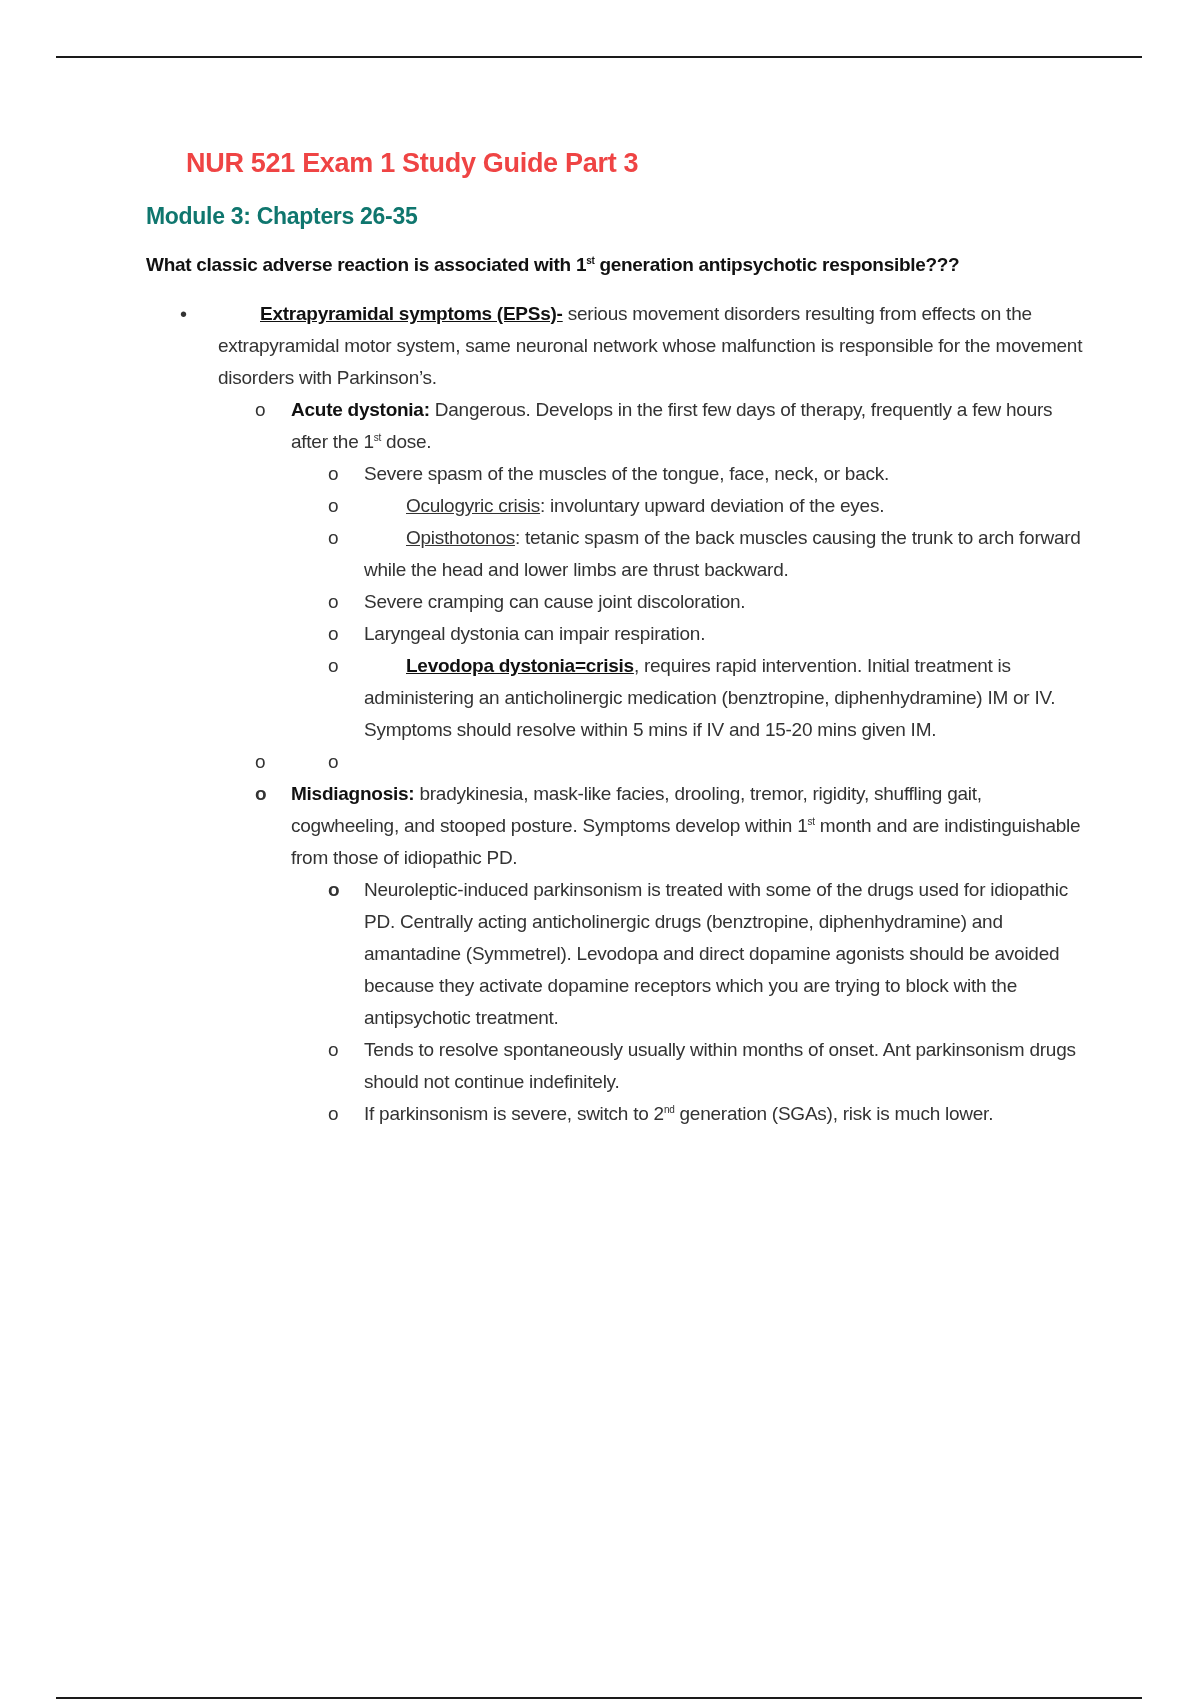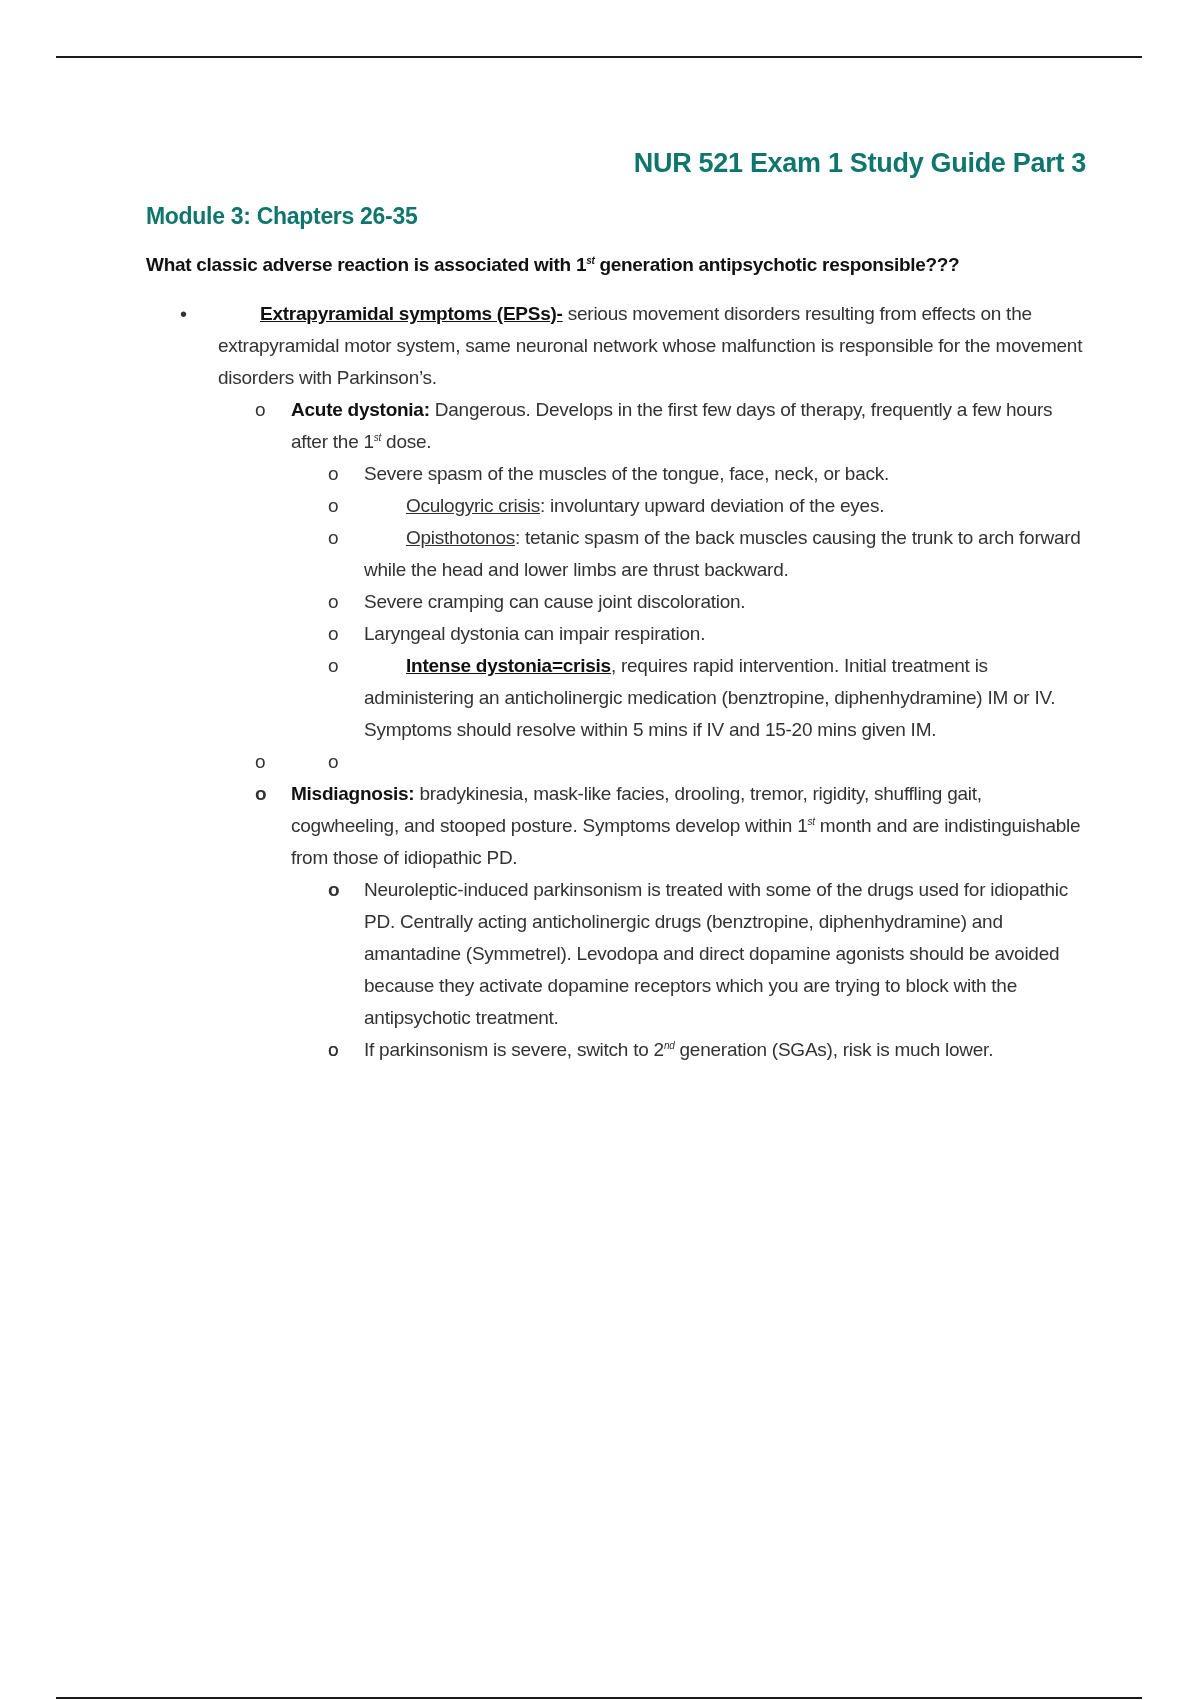--- a/index.html
+++ b/index.html
@@ -7,31 +7,31 @@
       width: 1200px; height: 1700px; position: relative; overflow: hidden;
       font-family: "Liberation Sans", "DejaVu Sans", sans-serif;
       color: #333333;
     }
     .rule { position: absolute; left: 56px; width: 1086px; height: 2px; background: #1a1a1a; }
     .rule.top { top: 56px; }
     .rule.bottom { top: 1697px; }
 
     .page { position: absolute; left: 146px; top: 148px; width: 940px; }
     .title {
-      text-align: right; font-weight: bold; font-size: 27px; color: #0f766e;
+      text-align: left; font-weight: bold; font-size: 27px; color: #ef4444;
       margin: 0 0 0 0; letter-spacing: -0.3px; padding-left: 40px;
     }
     .module {
       font-weight: bold; font-size: 23px; color: #0f766e; margin-top: 24px; letter-spacing: -0.3px;
     }
     .question {
       font-weight: bold; font-size: 19px; color: #111; margin-top: 24px; letter-spacing: -0.3px;
     }
     .para { font-size: 19px; line-height: 32px; margin-top: 18px; letter-spacing: -0.2px; }
-    sup { font-size: 10px; vertical-align: super; line-height: 0; font-style: italic; }
+    sup { font-size: 10px; vertical-align: super; line-height: 0; }
 
     .item { position: relative; font-size: 19px; line-height: 32px; letter-spacing: -0.25px; }
     .item .marker { position: absolute; top: 0; }
     .lvl1 { margin-left: 72px; margin-top: 22px; }
     .lvl1 > .marker { left: -38px; font-size: 20px; }
     .lvl2 { margin-left: 145px; }
     .lvl2 > .marker { left: -36px; }
     .lvl3 { margin-left: 218px; }
     .lvl3 > .marker { left: -36px; }
     .marker.boldo { font-weight: bold; }
@@ -76,40 +76,41 @@
   <div class="item lvl3">
     <span class="marker">o</span>
     <span>Severe cramping can cause joint discoloration.</span>
   </div>
   <div class="item lvl3">
     <span class="marker">o</span>
     <span>Laryngeal dystonia can impair respiration.</span>
   </div>
   <div class="item lvl3">
     <span class="marker">o</span>
-    <span class="b u">Intense dystonia=crisis</span><span>, requires rapid intervention.  Initial treatment is administering an anticholinergic medication (benztropine, diphenhydramine) IM or IV.  Symptoms should resolve within 5 mins if IV and 15-20 mins given IM.</span>
+    <span class="b u">Levodopa dystonia=crisis</span><span>, requires rapid intervention.  Initial treatment is administering an anticholinergic medication (benztropine, diphenhydramine) IM or IV.  Symptoms should resolve within 5 mins if IV and 15-20 mins given IM.</span>
   </div>
   <div class="item lvl3">
     <span class="marker">o</span>
   </div>
   <div class="item lvl2 empty">
     <span class="marker">o</span>
   </div>
 
   <div class="item lvl2">
     <span class="marker boldo">o</span>
     <span class="b">Misdiagnosis:</span><span> bradykinesia, mask-like facies, drooling, tremor, rigidity, shuffling gait, cogwheeling, and stooped posture.  Symptoms develop within 1</span><sup>st</sup><span> month and are indistinguishable from those of idiopathic PD.</span>
   </div>
 
   <div class="item lvl3">
     <span class="marker boldo">o</span>
     <span>Neuroleptic-induced parkinsonism is treated with some of the drugs used for idiopathic PD. Centrally acting anticholinergic drugs (benztropine, diphenhydramine) and amantadine (Symmetrel).  Levodopa and direct dopamine agonists should be avoided because they activate dopamine receptors which you are trying to block with the antipsychotic treatment.</span>
   </div>
   <div class="item lvl3">
     <span class="marker">o</span>
+    <span>Tends to resolve spontaneously usually within months of onset.  Ant parkinsonism drugs should not continue indefinitely.</span>
   </div>
   <div class="item lvl3">
     <span class="marker">o</span>
     <span>If parkinsonism is severe, switch to 2</span><sup>nd</sup><span> generation (SGAs), risk is much lower.</span>
   </div>
 </div>
 
 <div class="rule bottom"></div>
 
 </body></html>

